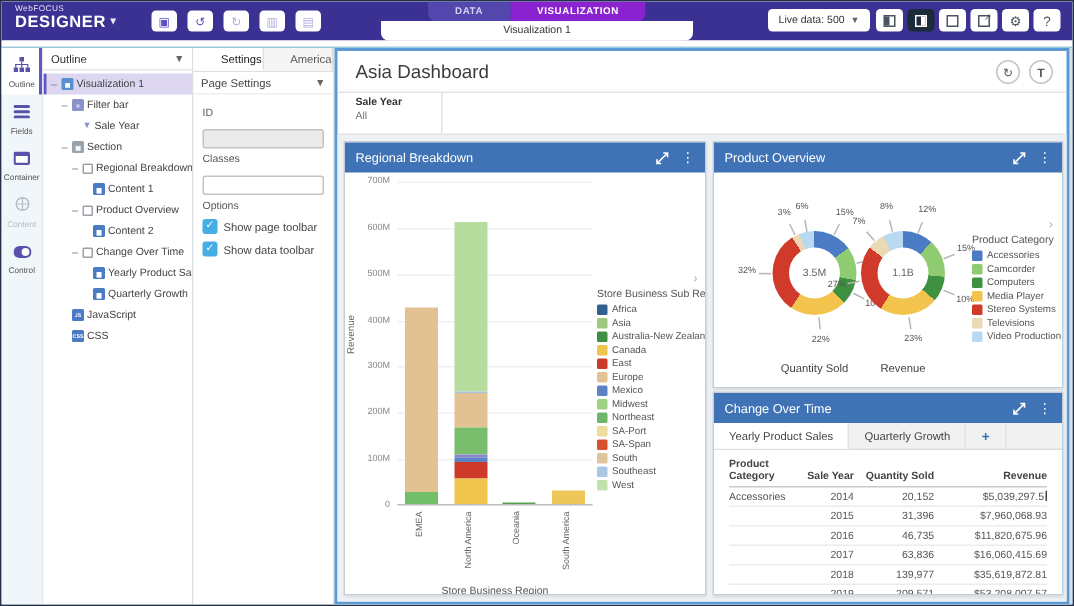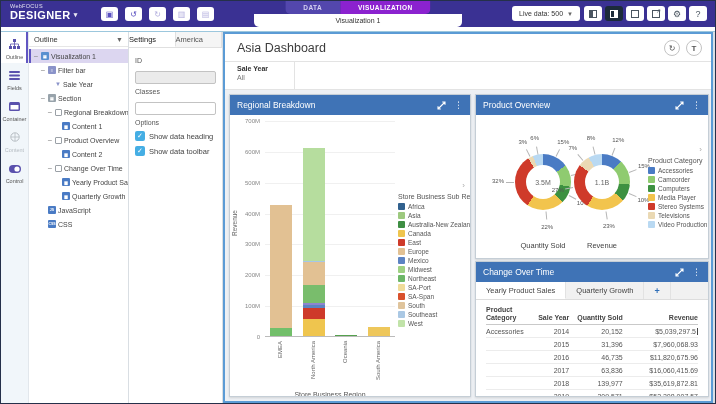--- a/index.html
+++ b/index.html
@@ -61,21 +61,21 @@
   .tree-ico{flex:none;display:inline-flex;align-items:center;justify-content:center}
   .sq-ico{width:8px;height:8px;border-radius:1px;background:#4a7bc4;color:#fff;font-size:4px;font-weight:bold;
           display:flex;align-items:center;justify-content:center}
   .sq-ico.grid{background:#5a8fd0}
   .cb-ico{width:7px;height:7px;border:1px solid #9aa0a6;border-radius:1px;background:#fff}
   .funnel{color:#8a93c9;font-size:6px}
 
   
   .settings{position:absolute;left:128px;top:31px;bottom:0;width:94px;background:#fff;border-right:1px solid #d9dee3}
   .set-tabs{display:flex;height:16px;border-bottom:1px solid #e0e0e0}
-  .set-tab{flex:1;text-align:left;font-size:7.5px;line-height:16px;color:#555;background:#f5f5f5;border-right:1px solid #e0e0e0}
+  .set-tab{flex:1;text-align:right;font-size:7.5px;line-height:16px;color:#555;background:#f5f5f5;border-right:1px solid #e0e0e0}
   .set-tab.active{background:#fff;color:#222;border-bottom:1px solid #fff}
   .sec-row{height:15px;display:flex;align-items:center;justify-content:space-between;padding:0 5px;
            font-size:7.5px;color:#444;border-bottom:1px solid #eee}
   .sec-row .chev{font-size:7px;color:#666}
   .set-body{padding:5px 6px}
   .fld-lbl{font-size:7px;color:#555;margin:4px 0 2px}
   .fld-in{width:100%;height:13px;border:1px solid #c3c3c3;border-radius:2px;background:#fff;font-size:7px;padding:0 3px;
           font-family:"Liberation Sans",sans-serif}
   .fld-in:disabled{background:#ebebeb}
   .opt-row{display:flex;align-items:center;gap:4px;margin-top:5px}
@@ -333,23 +333,27 @@
           <span>CSS</span>
         </div>
       </div>
   </div>
 
   <div class="settings">
     <div class="set-tabs" id="setTabs">
         <div class="set-tab active">Settings</div>
         <div class="set-tab">America</div>
       </div>
+    <div class="sec-row">
+      <span>Page Settings</span>
+      <span class="chev">▼</span>
+    </div>
     <div class="set-body" id="setBody"><div class="fld-lbl">ID</div><input class="fld-in" disabled="" style=""><div class="fld-lbl">Classes</div><input class="fld-in" style=""><div class="fld-lbl">Options</div><div class="opt-row">
           <span class="opt-cb">✓</span>
-          <span class="opt-lbl">Show data heading</span>
+          <span class="opt-lbl">Show page toolbar</span>
         </div><div class="opt-row">
           <span class="opt-cb">✓</span>
           <span class="opt-lbl">Show data toolbar</span>
         </div></div>
   </div>
 
   <div class="canvas">
     <div class="pagec">
       <div class="page-head">
         <div class="page-title">Asia Dashboard</div>

